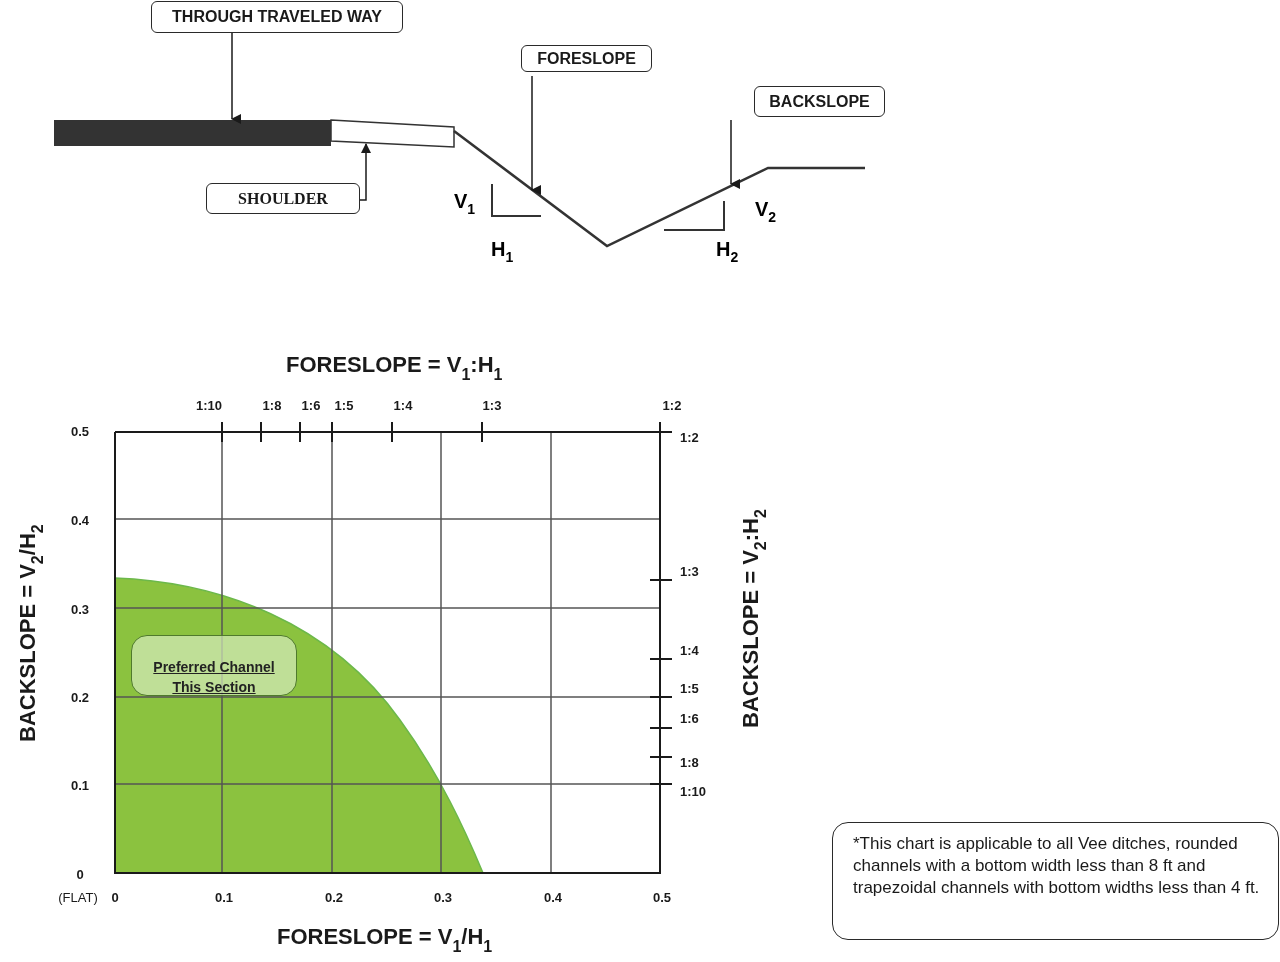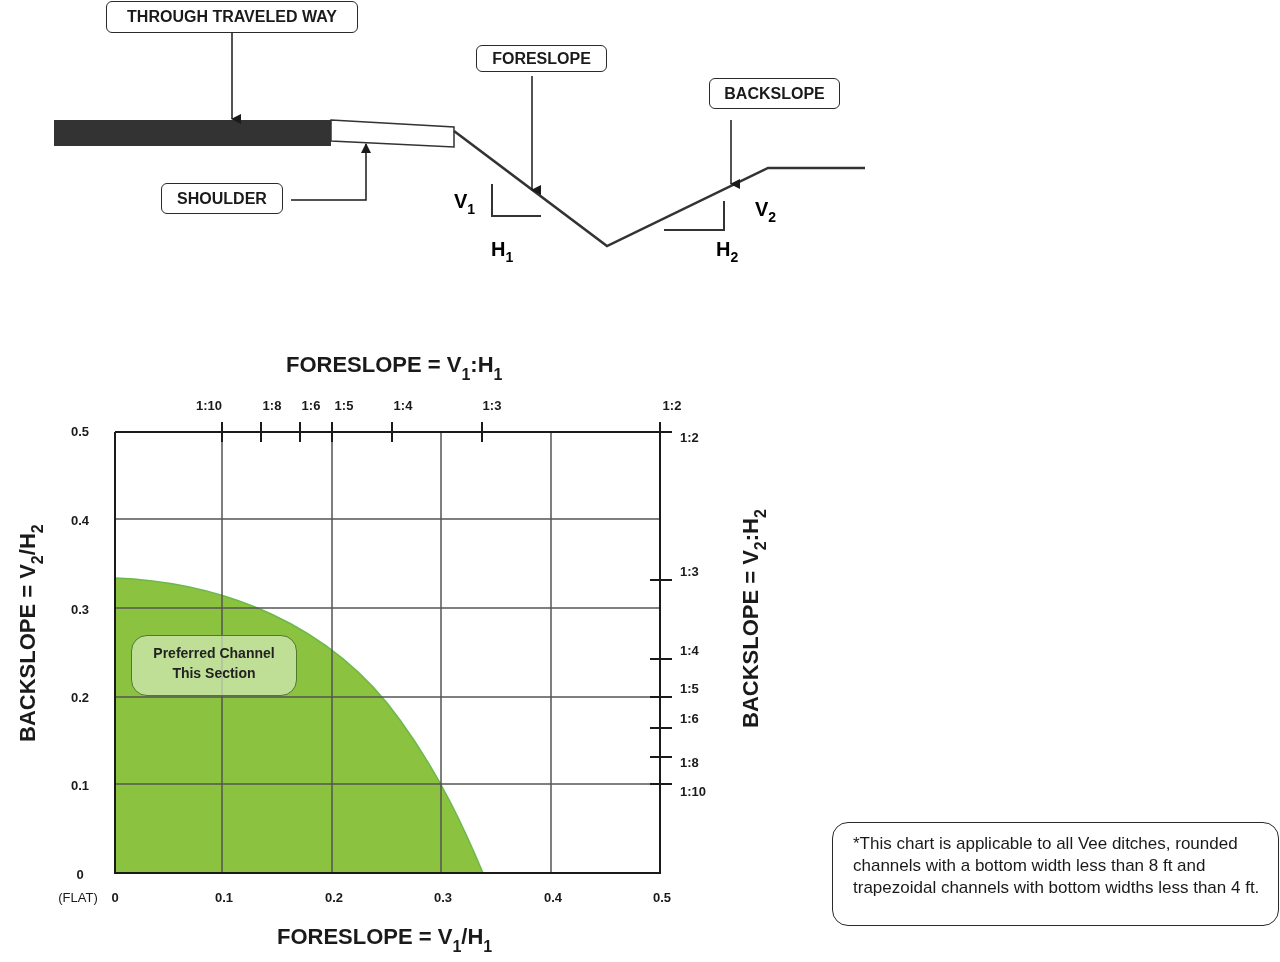--- a/index.html
+++ b/index.html
@@ -1,28 +1,28 @@
 <!DOCTYPE html>
 <html><head>
 <meta charset="utf-8">
 <style>
   html, body { margin: 0; padding: 0; background: #ffffff; }
   body { width: 1280px; height: 962px; position: relative; overflow: hidden;
          font-family: "Liberation Sans", "DejaVu Sans", sans-serif; color: #1a1a1a; }
   svg text { font-family: "Liberation Sans", "DejaVu Sans", sans-serif; }
   .callout-box { position: absolute; border: 1.5px solid #2a2a2a; border-radius: 6px; background: #fff;
                  font-weight: bold; font-size: 16px; display: flex; align-items: center; justify-content: center;
-                 box-sizing: border-box; white-space: nowrap; }
-  .note-box { position: absolute; left: 832px; top: 822px; width: 447px; height: 104px;
+                 box-sizing: border-box; white-space: nowrap; margin-left: 45px; }
+  .note-box { position: absolute; left: 832px; top: 822px; width: 447px; height: 118px;
               border: 1.5px solid #2a2a2a; border-radius: 16px; box-sizing: border-box;
               padding: 10px 14px 0 20px; font-size: 17px; line-height: 22px; color: #1a1a1a; }
   .preferred-box { position: absolute; left: 131px; top: 635px; width: 166px; height: 61px;
                    background: rgba(214,235,190,0.7); border: 1.5px solid #4f7a2c; border-radius: 16px;
                    box-sizing: border-box; font-weight: bold; font-size: 14px; line-height: 20px;
-                   text-align: center; padding-top: 7px; color: #222; }
+                   text-align: center; padding-top: 21px; color: #222; text-decoration: underline; }
 </style>
 </head>
 <body>
 
 <svg width="1280" height="300" style="position:absolute;left:0;top:0;">
   <defs>
     <marker id="arrowhead" markerWidth="10" markerHeight="10" refX="5" refY="9" orient="auto-start-reverse" markerUnits="userSpaceOnUse">
       <path d="M0,0 L10,0 L5,10 z" fill="#1a1a1a"></path>
     </marker>
   </defs>
@@ -47,24 +47,24 @@
   <text x="755" y="216" font-size="20" font-weight="bold"><tspan>V</tspan><tspan dy="6" font-size="14">2</tspan></text>
   <text x="716" y="256" font-size="20" font-weight="bold"><tspan>H</tspan><tspan dy="6" font-size="14">2</tspan></text>
 </svg>
 
 <div class="callout-box" style="left:106px;top:1px;width:252px;height:32px;">
   <span>THROUGH TRAVELED WAY</span>
 </div>
 <div class="callout-box" style="left:476px;top:45px;width:131px;height:27px;">
   <span>FORESLOPE</span>
 </div>
-<div class="callout-box" style="left:709px;top:78px;width:131px;height:31px;">
+<div class="callout-box" style="left:709px;top:86px;width:131px;height:31px;">
   <span>BACKSLOPE</span>
 </div>
-<div class="callout-box" style="left:161px;top:183px;width:122px;height:31px;">
+<div class="callout-box" style="left:161px;top:183px;width:154px;height:31px;font-family:Liberation Serif, serif;">
   <span>SHOULDER</span>
 </div>
 
 <svg width="1280" height="962" style="position:absolute;left:0;top:0;pointer-events:none;">
 
   <path d="M115,873 L115,578 C220,582 330,622 400,720 C440,775 465,830 483,873 Z" fill="#8bc23f" stroke="#6cb84a" stroke-width="1.5"></path>
 
   <g stroke="#555" stroke-width="1.5">
     <line x1="222" y1="432" x2="222" y2="873"></line>
     <line x1="332" y1="432" x2="332" y2="873"></line>

